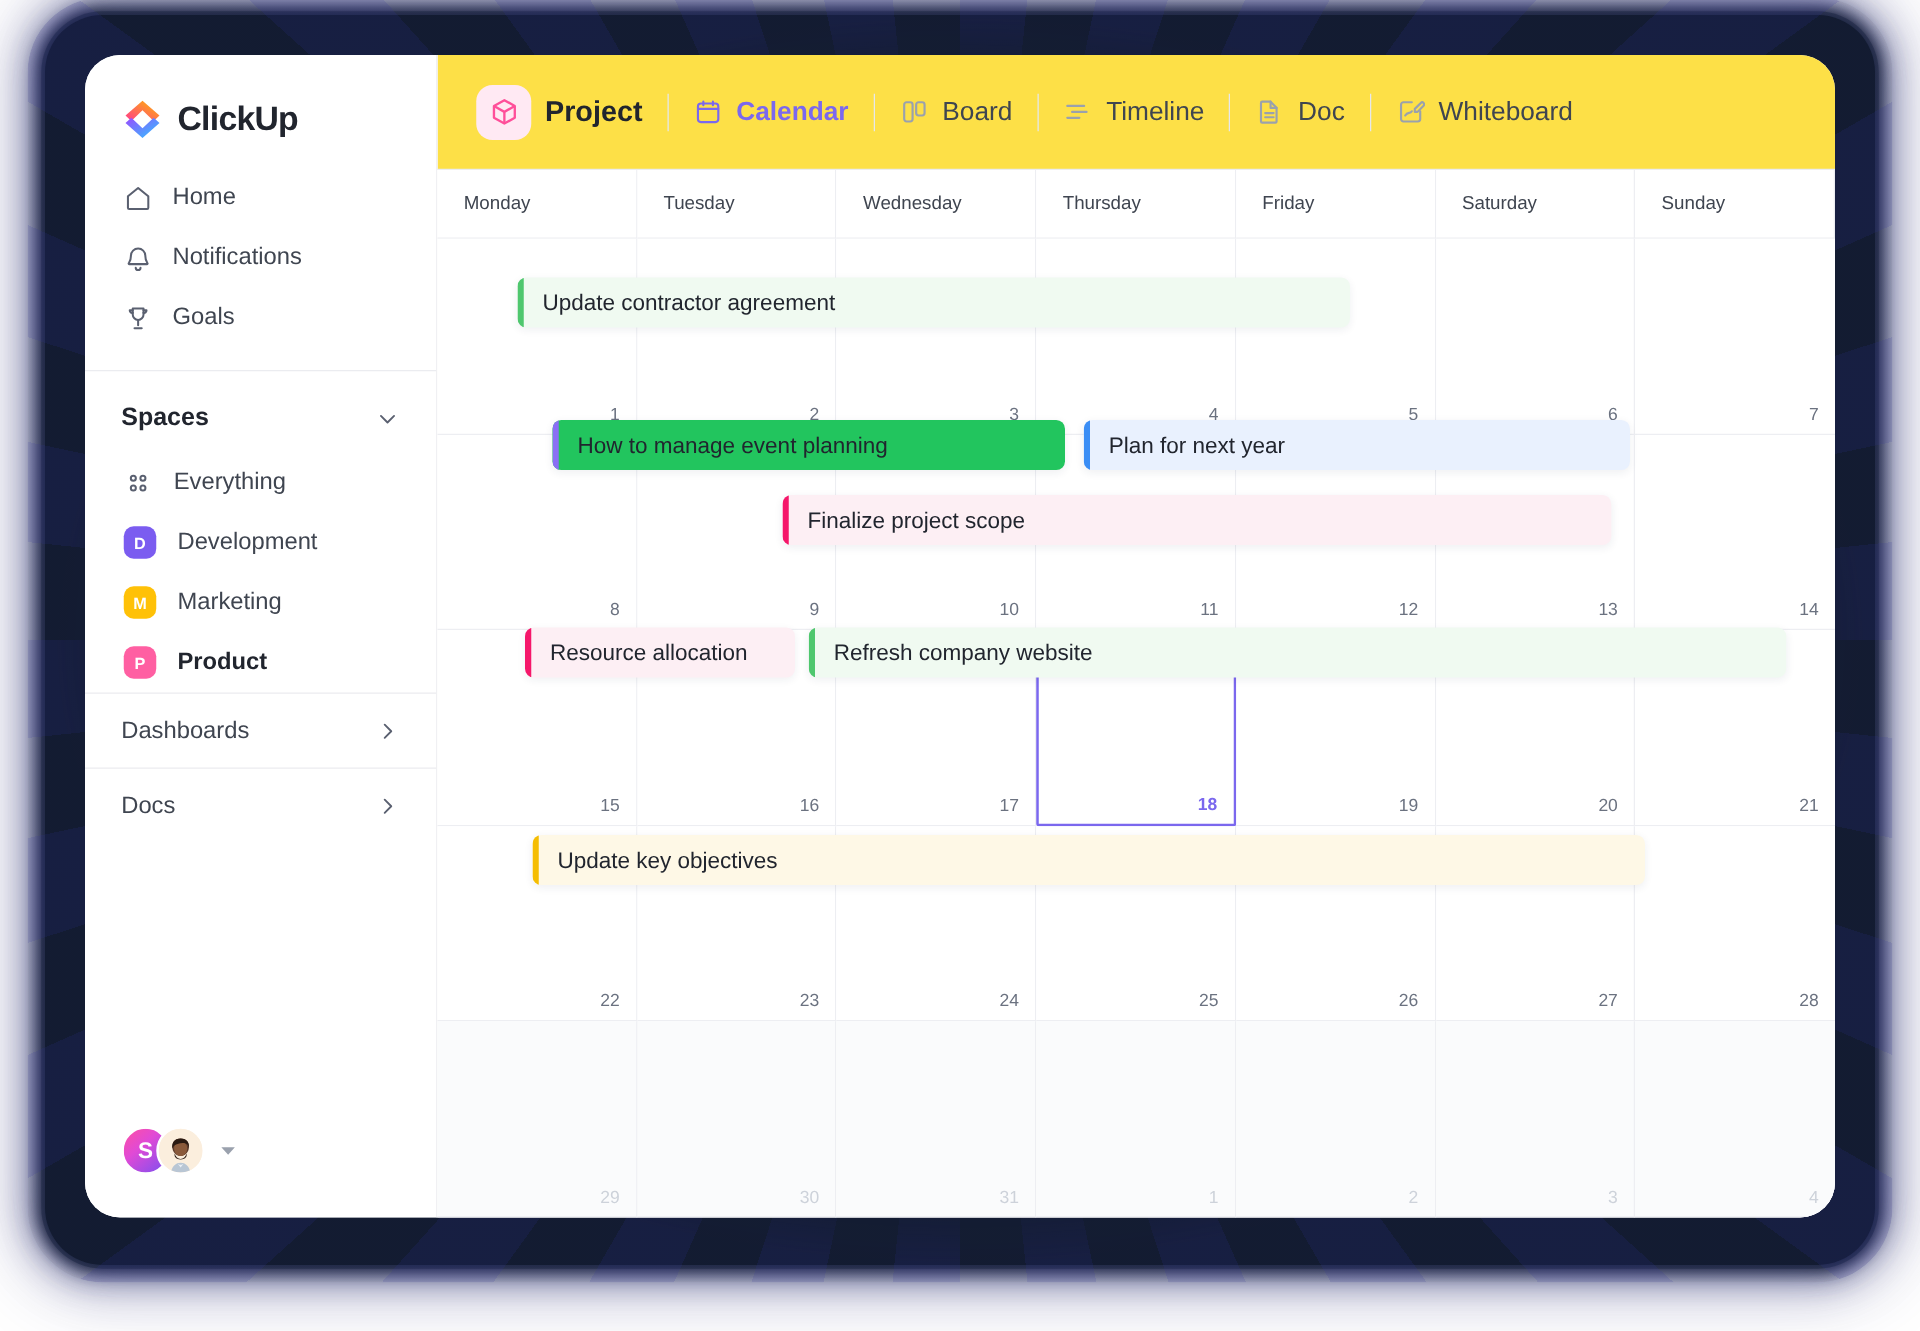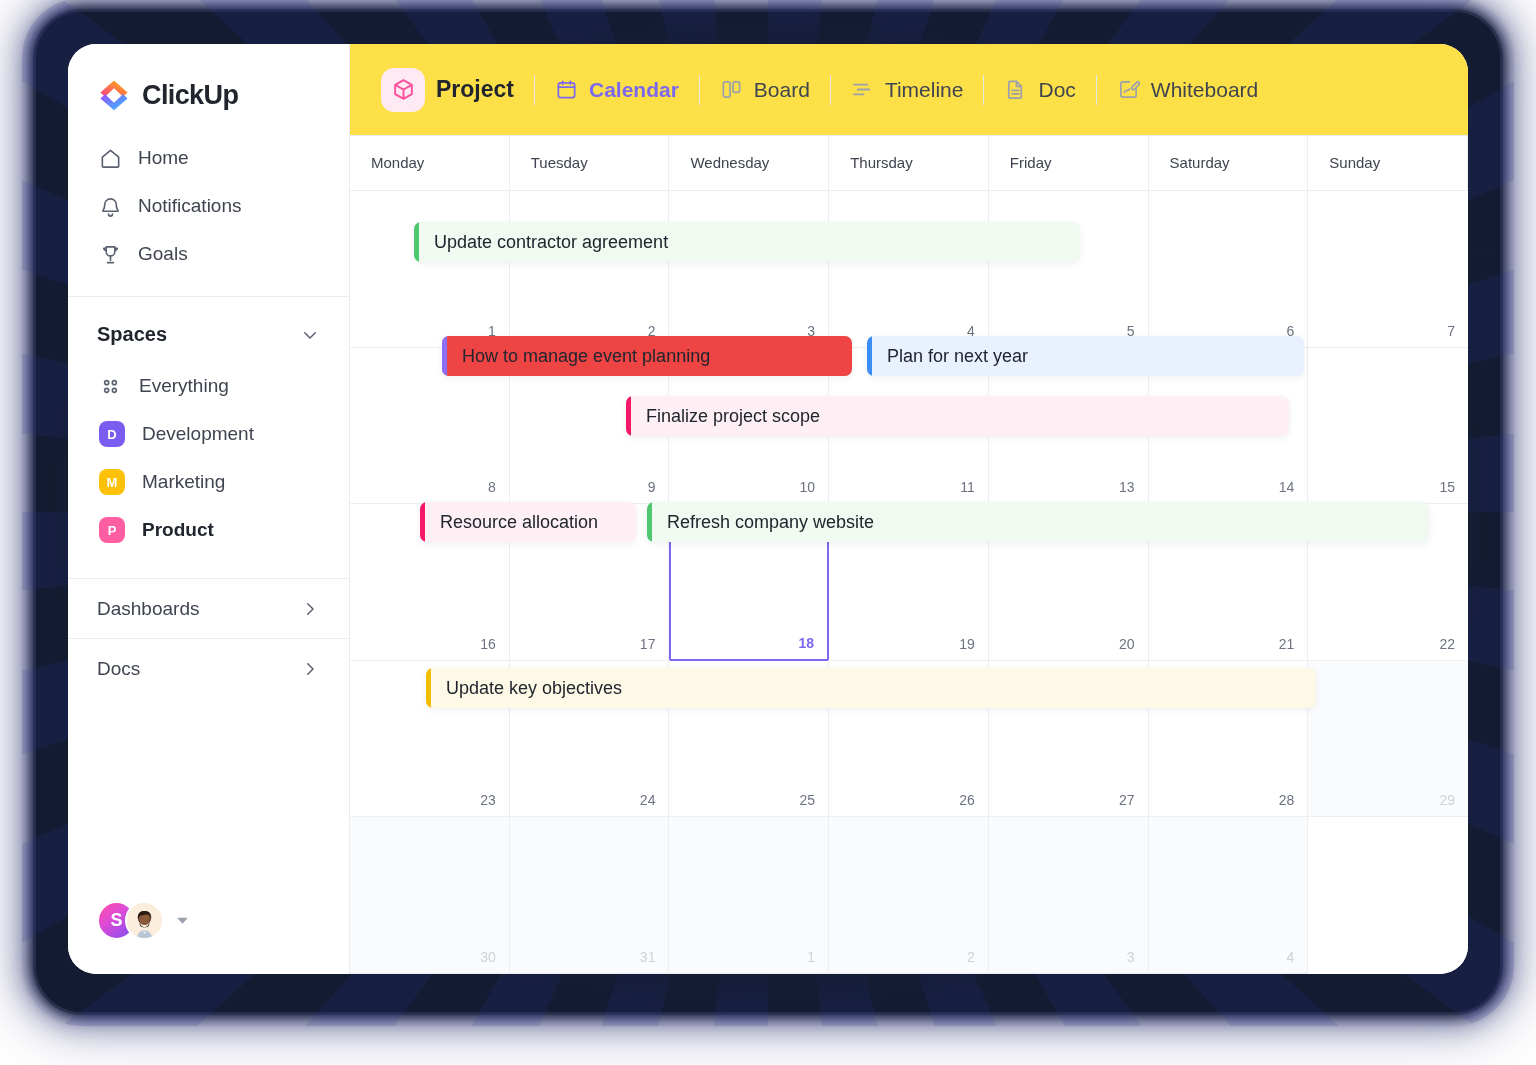--- a/index.html
+++ b/index.html
@@ -308,21 +308,21 @@
       <div class="space-item">
         <span class="space-badge" style="background:#ffc107">M</span>
         <span class="space-label">Marketing</span>
       </div>
       <div class="space-item selected">
         <span class="space-badge" style="background:#ff5fa2">P</span>
         <span class="space-label">Product</span>
       </div>
     </div>
 
-    <div style="margin-top:24px">
+    <div style="margin-top:0">
       <div class="sec-row">
         <span class="sec-label">Dashboards</span>
         <svg class="chev" viewBox="0 0 24 24" fill="none" stroke="#5a6070" stroke-width="2" stroke-linecap="round" stroke-linejoin="round">
           <path d="M9 5l7 7-7 7"></path>
         </svg>
       </div>
       <div class="sec-row">
         <span class="sec-label">Docs</span>
         <svg class="chev" viewBox="0 0 24 24" fill="none" stroke="#5a6070" stroke-width="2" stroke-linecap="round" stroke-linejoin="round">
           <path d="M9 5l7 7-7 7"></path>
@@ -456,20 +456,23 @@
         <div class="day-cell">
             <span class="day-num">9</span>
           </div>
         <div class="day-cell">
             <span class="day-num">10</span>
           </div>
         <div class="day-cell">
             <span class="day-num">11</span>
           </div>
         <div class="day-cell">
+            <span class="day-num">12</span>
+          </div>
+        <div class="day-cell">
             <span class="day-num">13</span>
           </div>
         <div class="day-cell">
             <span class="day-num">14</span>
           </div>
 
         <div class="day-cell">
             <span class="day-num">15</span>
           </div>
         <div class="day-cell">
@@ -534,21 +537,21 @@
         <div class="day-cell muted">
             <span class="day-num">4</span>
           </div>
       </div>
 
       <div id="task-layer">
           <div class="task" style="left: 64px; width: 666px; top: 86px; background: rgb(240, 250, 241);">
             <span class="stripe" style="background: rgb(79, 199, 110);"></span>
             <span class="tlabel">Update contractor agreement</span>
           </div>
-          <div class="task" style="left: 92px; width: 410px; top: 200px; background: #ef4444;">
+          <div class="task" style="left: 92px; width: 410px; top: 200px; background: #22c55e;">
             <span class="stripe" style="background: rgb(139, 111, 245);"></span>
             <span class="tlabel">How to manage event planning</span>
           </div>
           <div class="task" style="left: 517px; width: 437px; top: 200px; background: rgb(233, 241, 254);">
             <span class="stripe" style="background: rgb(59, 142, 245);"></span>
             <span class="tlabel">Plan for next year</span>
           </div>
           <div class="task" style="left: 276px; width: 663px; top: 260px; background: rgb(253, 239, 244);">
             <span class="stripe" style="background: rgb(245, 23, 106);"></span>
             <span class="tlabel">Finalize project scope</span>

